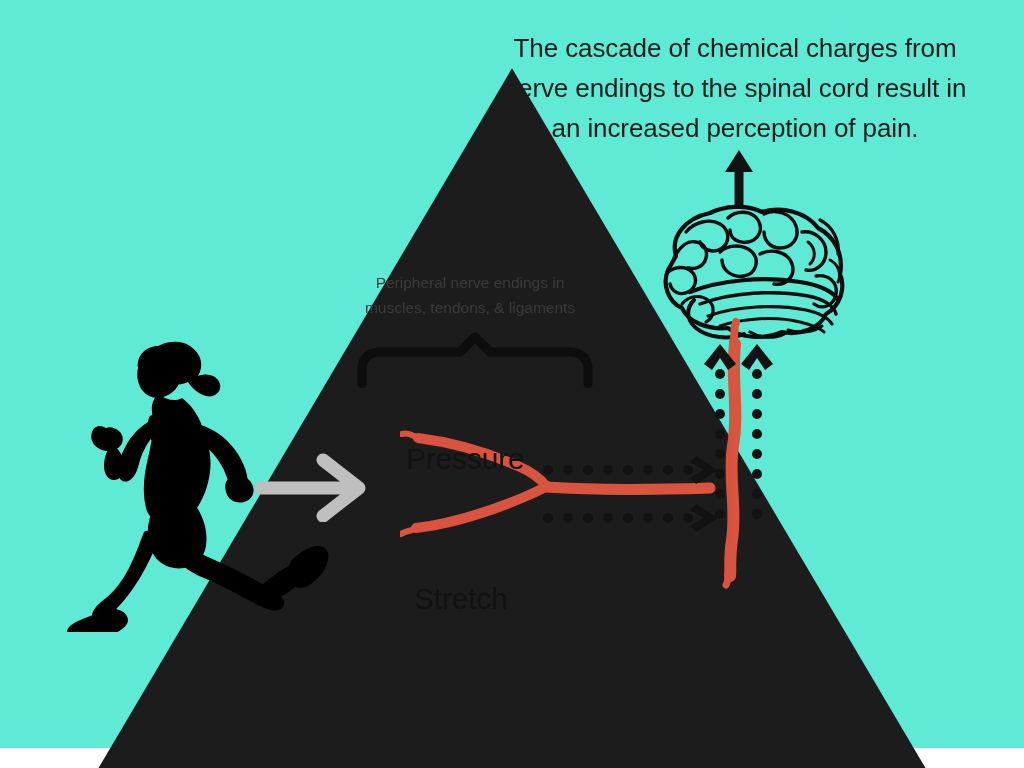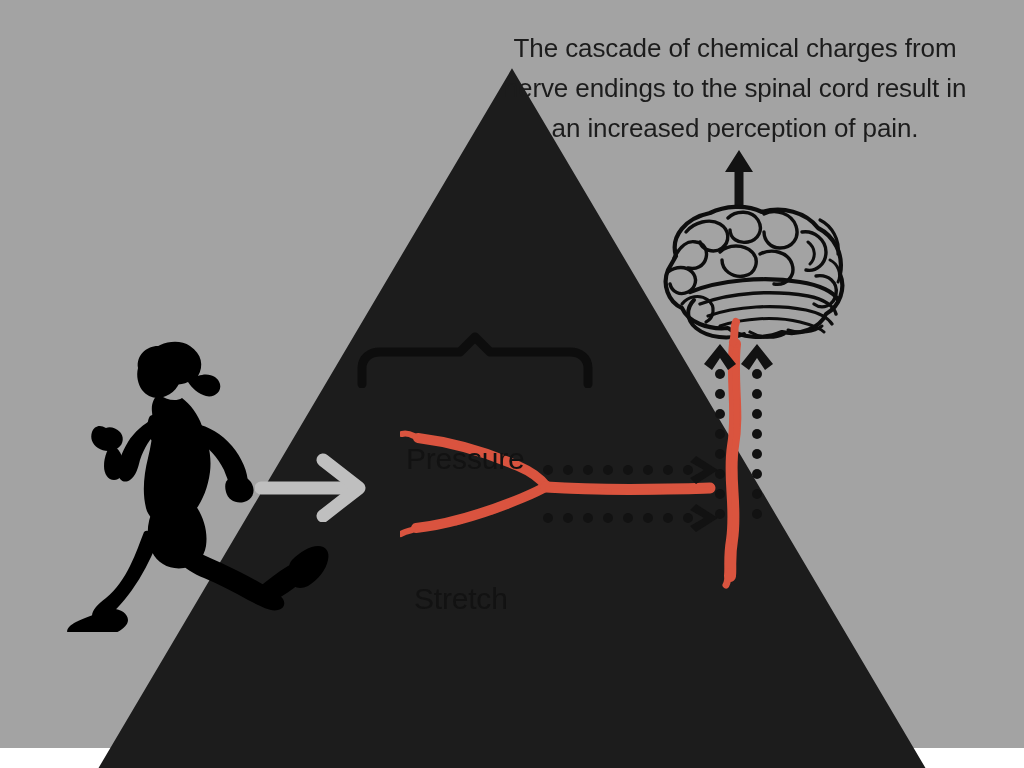--- a/index.html
+++ b/index.html
@@ -12,21 +12,21 @@
     height: 768px;
     overflow: hidden;
     font-family: "Liberation Sans", sans-serif;
     position: relative;
   }
   #canvas {
     position: absolute;
     left: 0; top: 0;
     width: 1024px;
     height: 748px;
-    background: #a3a3a3;
+    background: #5eead4;
   }
   .layer {
     position: absolute;
     left: 0; top: 0;
     width: 1024px;
     height: 768px;
   }
 
   
   #headline {
@@ -275,20 +275,22 @@
     </g>
   </svg>
 
   
   <svg id="brace" viewBox="0 0 238 56">
     <path d="M6 52 L6 36 C6 26 14 20 24 20 L104 20 L119 5 L134 20 L214 20
              C224 20 232 26 232 36 L232 52" fill="none" stroke="#0d0d0d" stroke-width="9" stroke-linecap="round" stroke-linejoin="round"></path>
   </svg>
 
   
+  <div id="nerve-caption">Peripheral nerve endings in
+muscles, tendons, &amp; ligaments</div>
 
   
   <svg id="arrow-pressure" viewBox="0 0 30 56">
     <path d="M15 2 L28 24 L19 24 L19 54 L11 54 L11 24 L2 24 Z" fill="#1c1c1c"></path>
   </svg>
   <div id="label-pressure" class="stim-label">Pressure</div>
 
   
   
   <div id="label-stretch" class="stim-label">Stretch</div>

